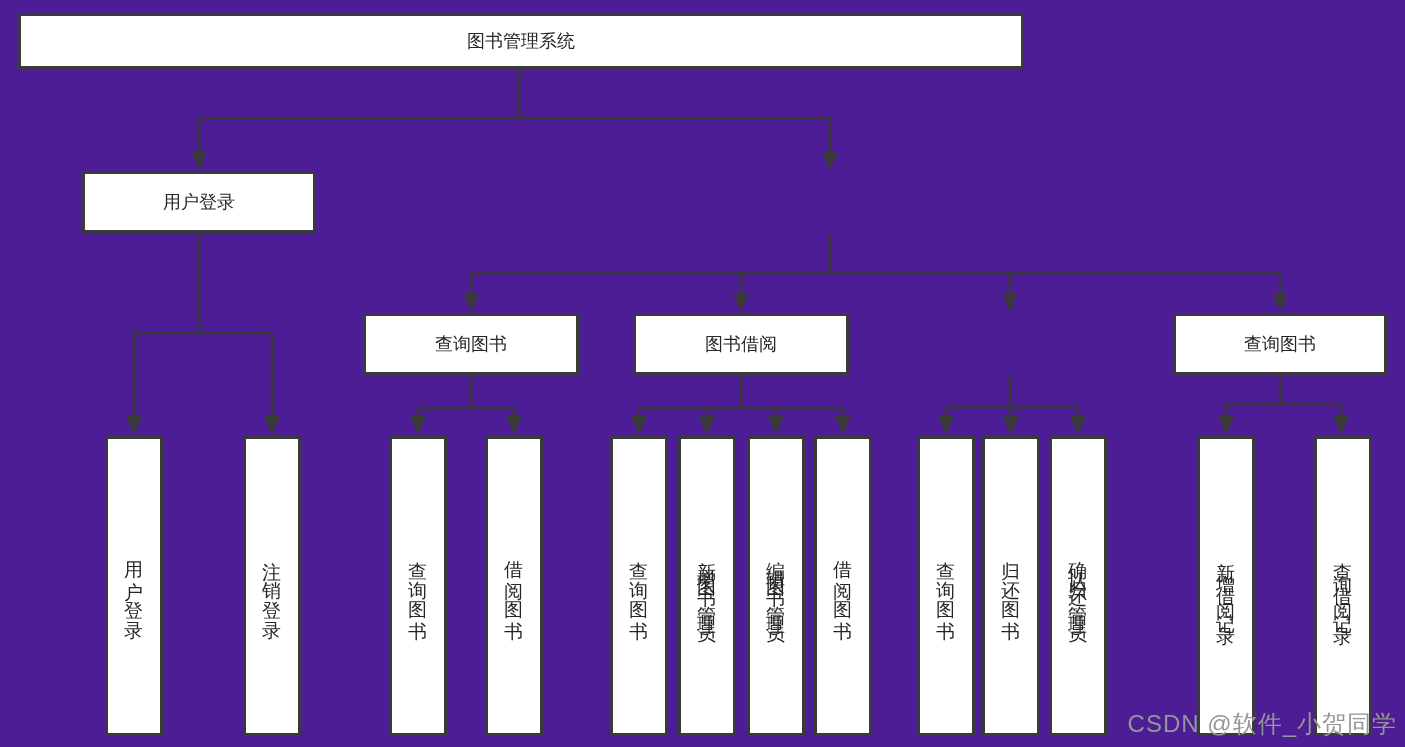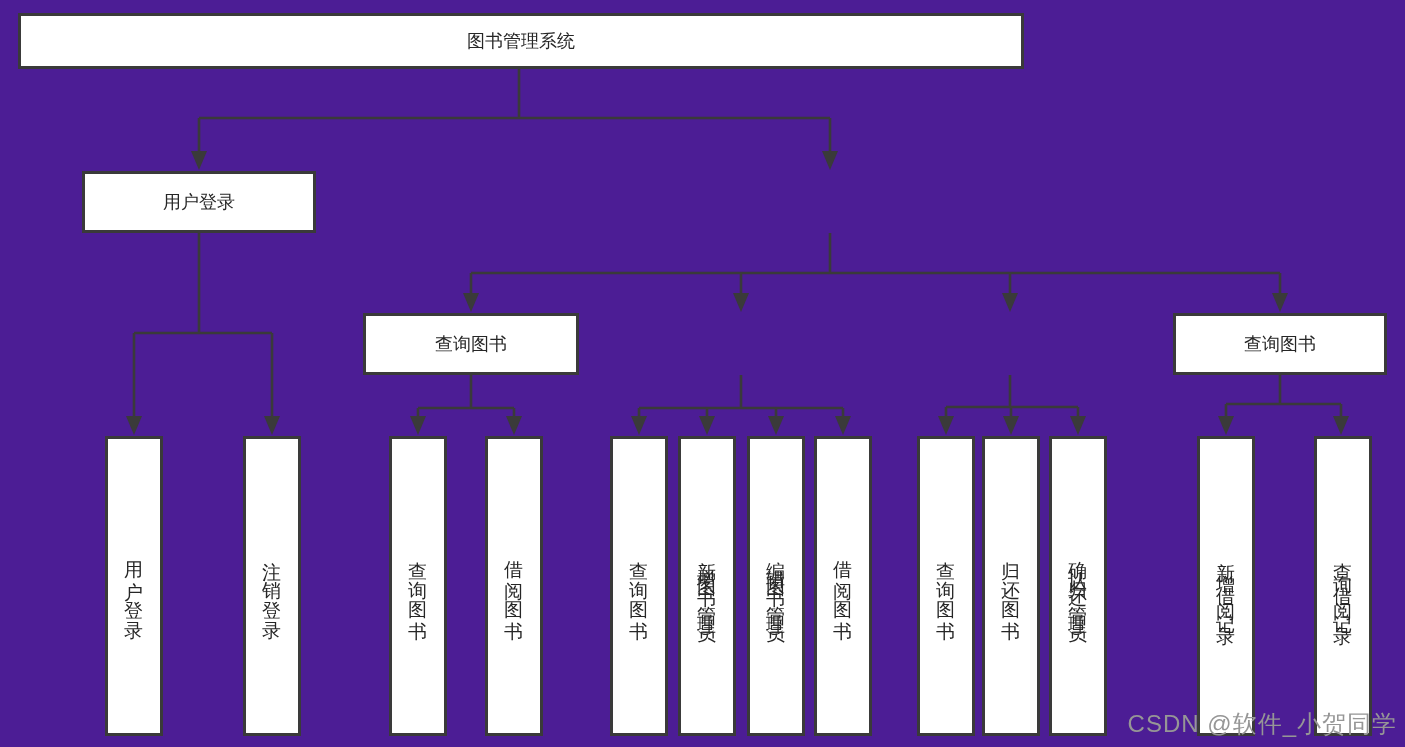--- a/index.html
+++ b/index.html
@@ -79,20 +79,23 @@
     <span>图书管理系统</span>
   </div>
 
   <div class="node" style="left:82px;top:171px;width:234px;height:62px">
     <span>用户登录</span>
   </div>
 
   <div class="node" style="left:363px;top:313px;width:216px;height:62px">
     <span>查询图书</span>
   </div>
+  <div class="node" style="left:633px;top:313px;width:216px;height:62px">
+    <span>图书借阅</span>
+  </div>
   <div class="node" style="left:1173px;top:313px;width:214px;height:62px">
     <span>查询图书</span>
   </div>
 
   <div class="node leaf ls4" style="left:105px;top:436px;width:58px;height:300px">
     <span>用户登录</span>
   </div>
   <div class="node leaf ls4" style="left:243px;top:436px;width:58px;height:300px">
     <span>注销登录</span>
   </div>

